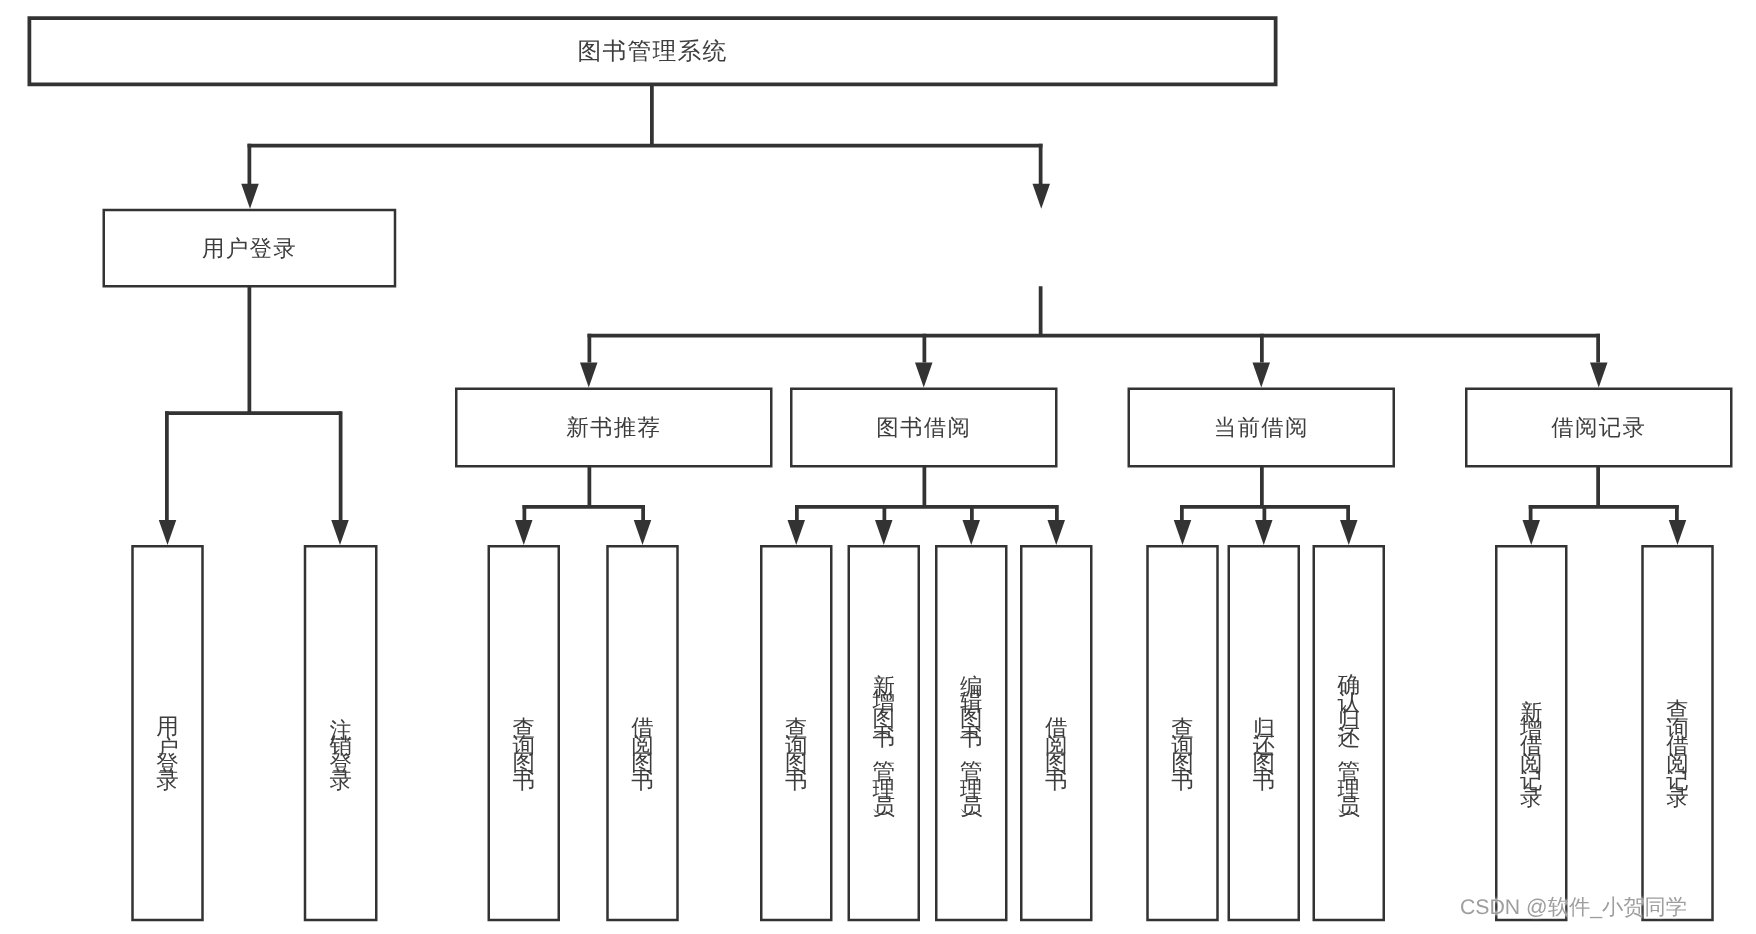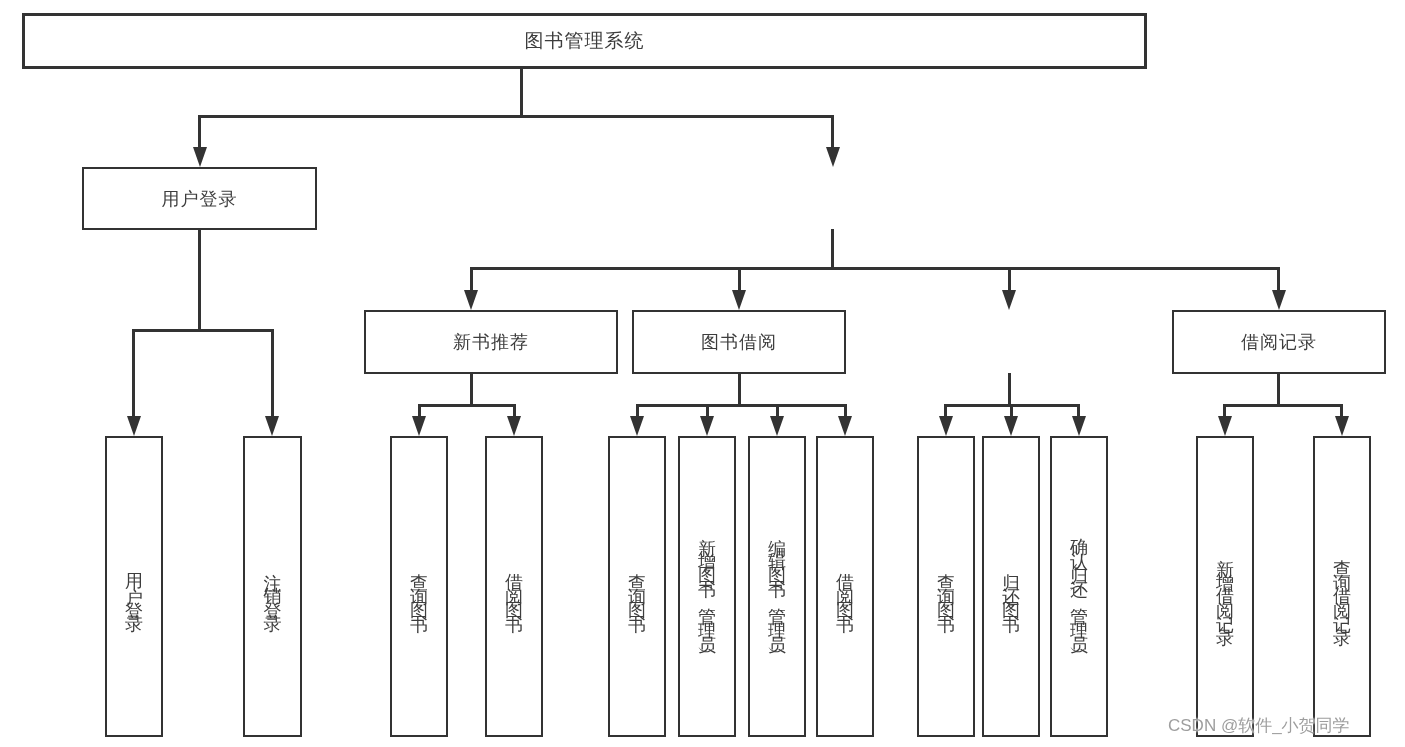--- a/index.html
+++ b/index.html
@@ -30,26 +30,27 @@
     position:absolute; left:1168px; top:714px; white-space:nowrap;
     font-size:17px; color:var(--watermark,#9e9e9e);
     text-shadow:0 0 2px #fff, 0 0 3px #fff;
   }
 </style>
 </head>
 <body>
 
 <div class="canvas">
 
-  <div class="box root" style="left:22px;top:13px;width:1125px;height:56px;">图书管理系统</div>
+  <div class="box root" style="left:22px;top:13px;width:1000px;height:56px;">图书管理系统</div>
 
   <div class="box" style="left:82px;top:167px;width:235px;height:63px;">用户登录</div>
 
   <div class="box" style="left:364px;top:310px;width:254px;height:64px;">新书推荐</div>
   <div class="box" style="left:632px;top:310px;width:214px;height:64px;">图书借阅</div>
+  <div class="box" style="left:902px;top:310px;width:214px;height:64px;">当前借阅</div>
   <div class="box" style="left:1172px;top:310px;width:214px;height:64px;">借阅记录</div>
 
   <div class="box vbox" style="left:105px;top:436px;width:58px;height:301px;">用户登录</div>
   <div class="box vbox" style="left:243px;top:436px;width:59px;height:301px;">注销登录</div>
 
   <div class="box vbox" style="left:390px;top:436px;width:58px;height:301px;">查询图书</div>
   <div class="box vbox" style="left:485px;top:436px;width:58px;height:301px;">借阅图书</div>
 
   <div class="box vbox" style="left:608px;top:436px;width:58px;height:301px;">查询图书</div>
   <div class="box vbox" style="left:678px;top:436px;width:58px;height:301px;">新增图书（管理员）</div>

